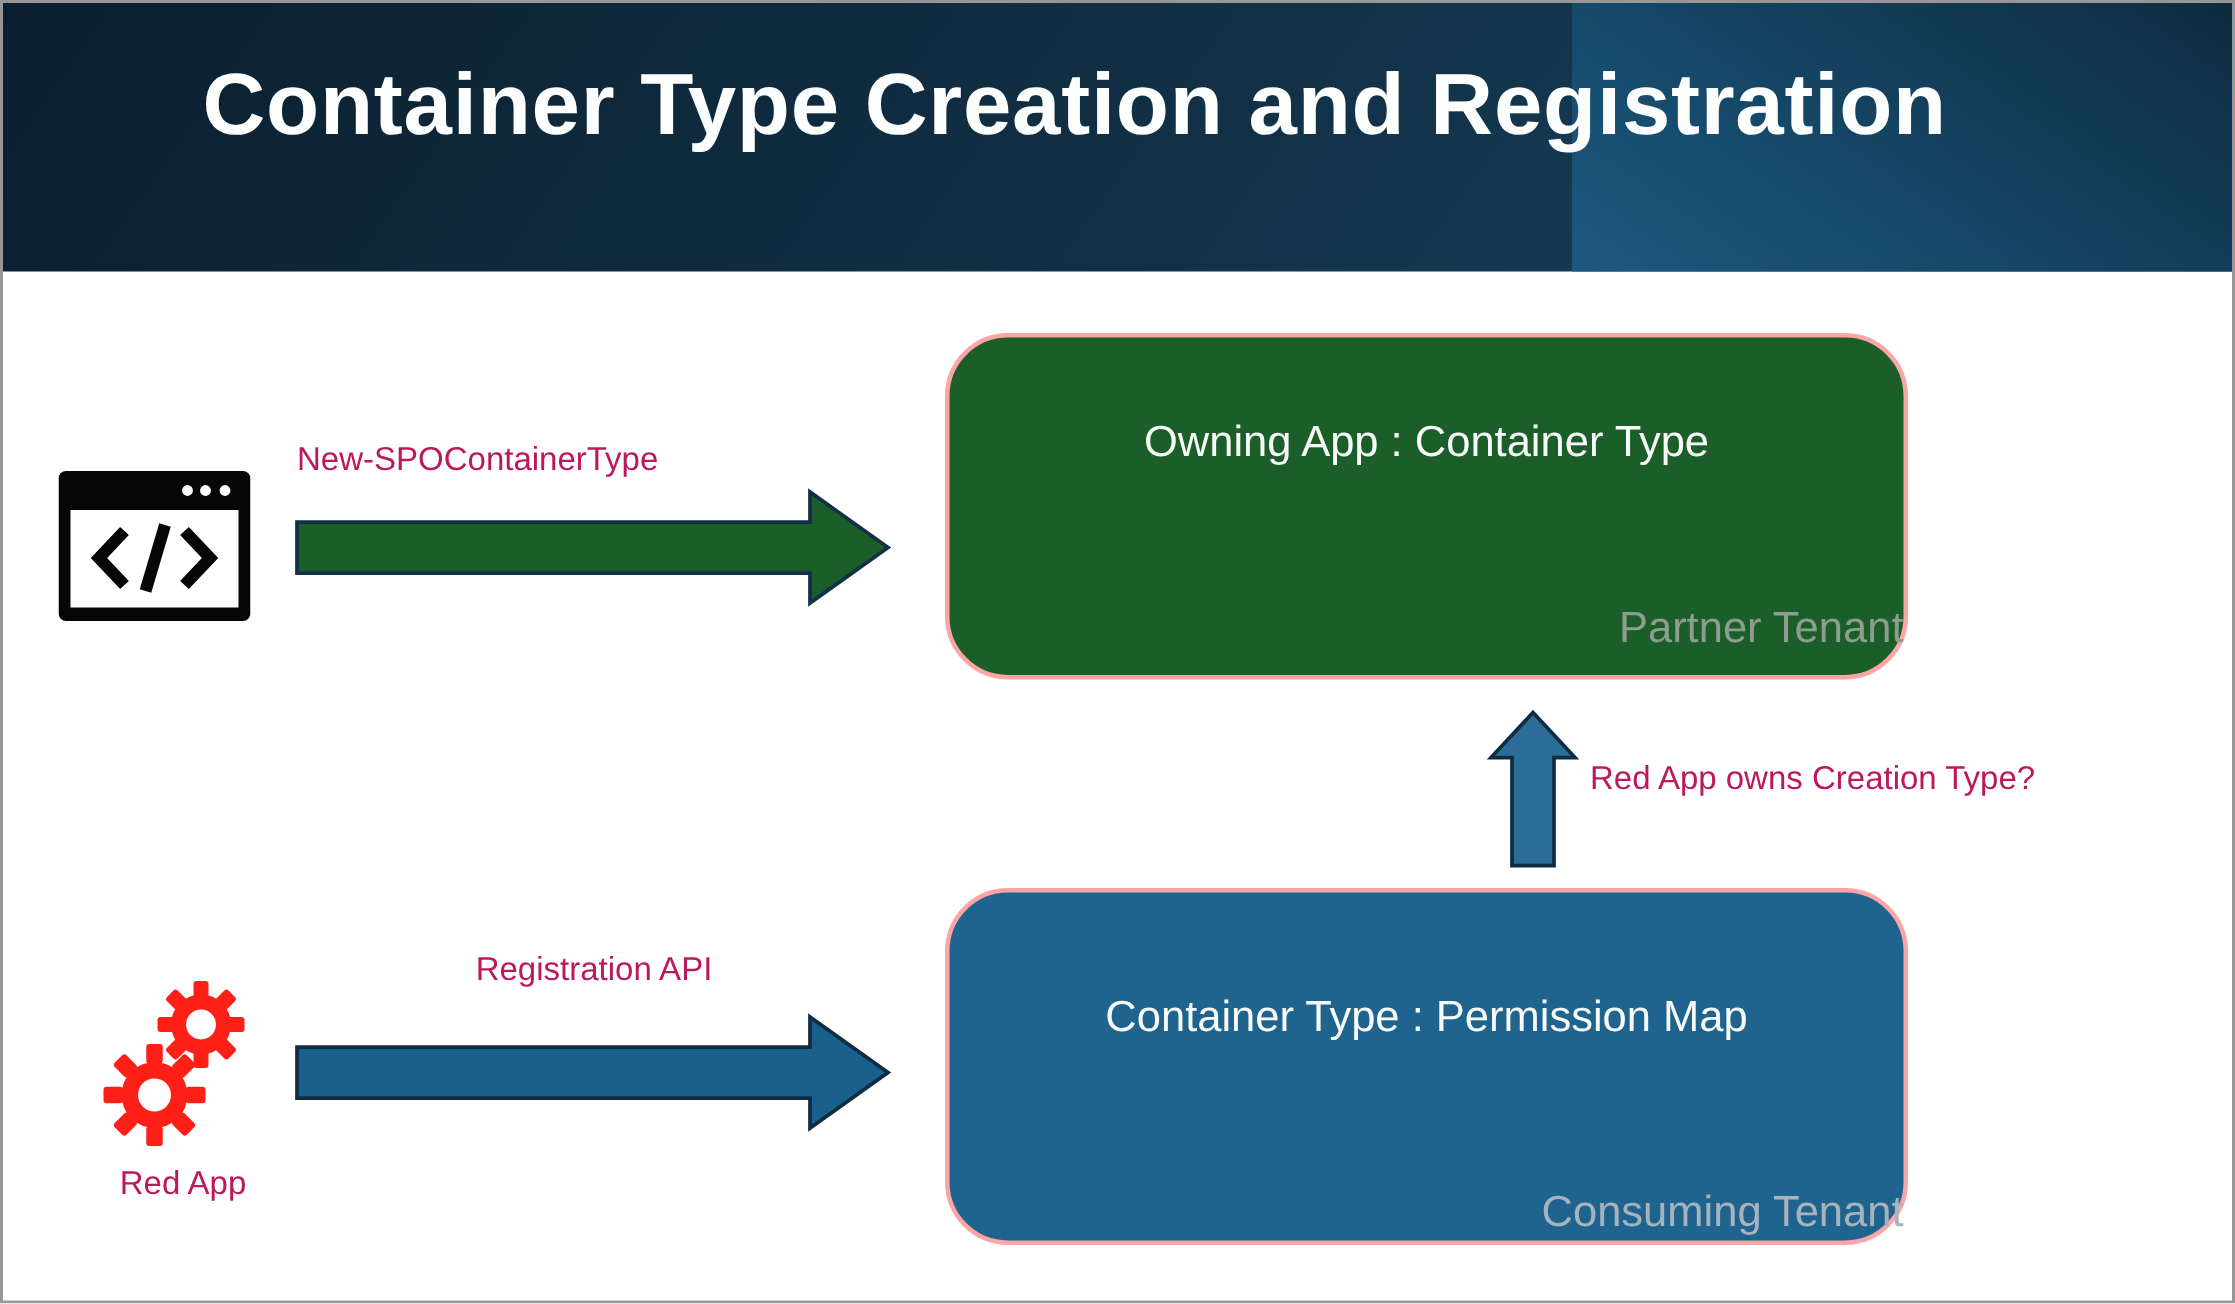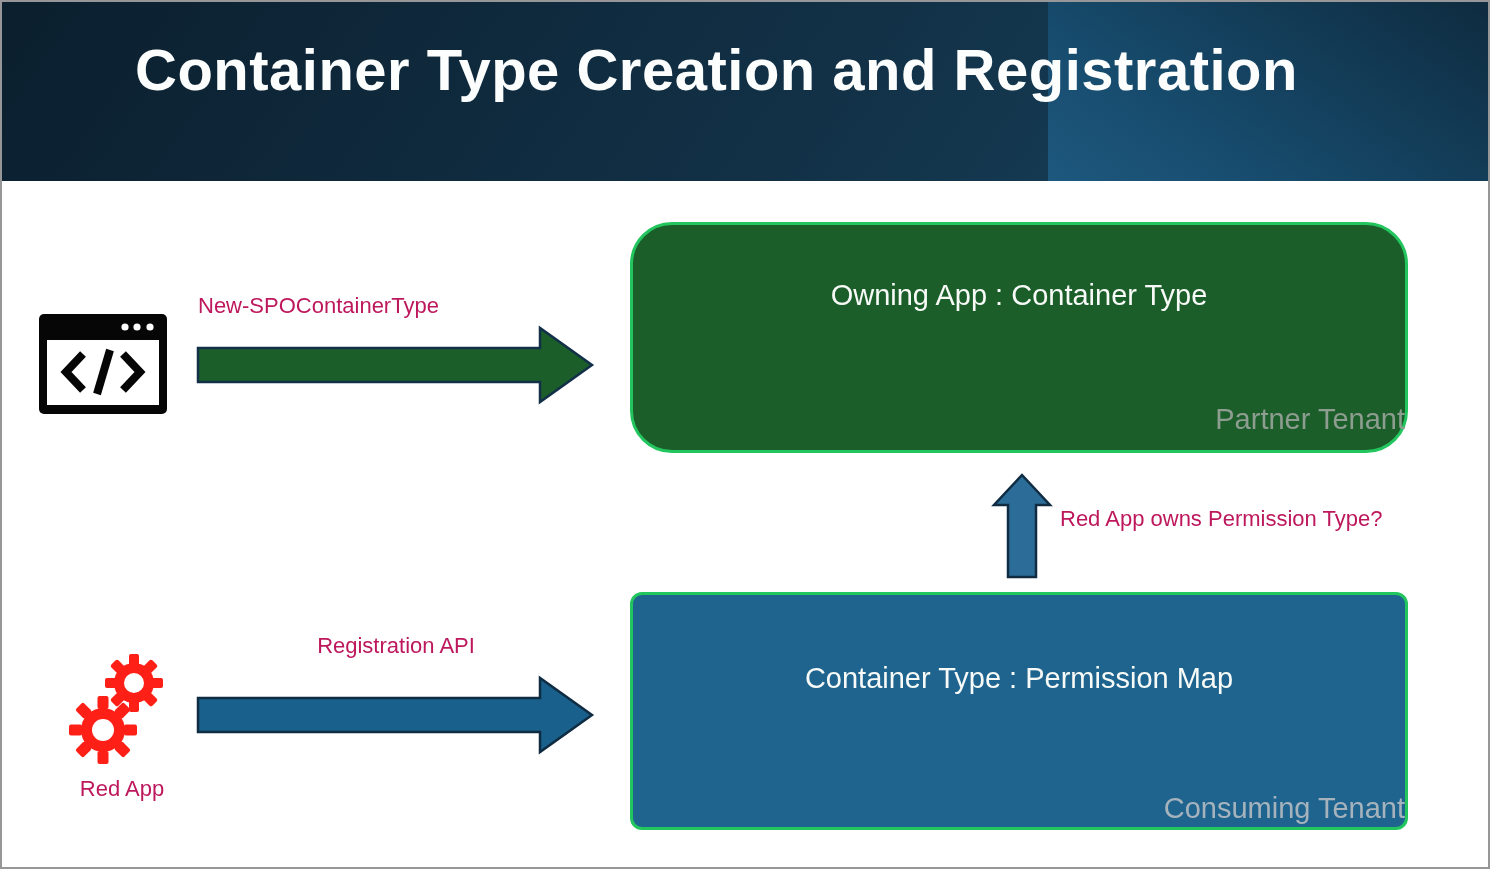--- a/index.html
+++ b/index.html
@@ -23,25 +23,25 @@
     color:#fcfdfd; white-space:nowrap; letter-spacing:0.5px;
   }
   
   .lbl { position:absolute; font-size:22px; color:#be185d; white-space:nowrap; }
   .lbl-new-spo      { left:196px; top:291px; }
   .lbl-registration { left:193px; top:631px; width:402px; text-align:center; }
   .lbl-ownership    { left:1058px; top:504px; }
   .lbl-red-app      { left:40px;  top:774px; width:160px; text-align:center; }
   
   .node-box {
-    position:absolute; left:628px; width:778px; box-sizing:border-box;
-    border-radius:42px; border:3px solid #22c55e;
+    position:absolute; left:628px; width:642px; box-sizing:border-box;
+    border-radius:42px; border:3px solid #fca5a5;
   }
   .box-green { top:220px; height:231px; background:#1b5e2a; }
-  .box-blue  { top:590px; height:238px; background:#1e648f;border-radius:12px; }
+  .box-blue  { top:590px; height:238px; background:#1e648f; }
   .box-title {
     position:absolute; left:0; width:100%; text-align:center;
     font-size:29px; color:#f7faf7; white-space:nowrap;
   }
   .box-green .box-title { top:54px; }
   .box-blue  .box-title { top:67px; }
   .tenant-label {
     position:absolute; left:0; width:100%; text-align:right;
     font-size:29px; white-space:nowrap;
   }
@@ -79,21 +79,21 @@
 
   <div class="node-box box-green">
     <div class="box-title">Owning App : Container Type</div>
     <div class="tenant-label">Partner Tenant</div>
   </div>
 
   <svg class="abs" style="left:985px; top:470px;" width="70" height="108" viewBox="0 0 70 108">
     <polygon points="21,105 21,33 7,33 35,3 63,33 49,33 49,105" fill="#2b6d98" stroke="#102c42" stroke-width="2.5"></polygon>
   </svg>
 
-  <div class="lbl lbl-ownership">Red App owns Permission Type?</div>
+  <div class="lbl lbl-ownership">Red App owns Creation Type?</div>
 
   <svg class="abs" style="left:66px; top:648px;" width="100" height="118" viewBox="0 0 100 118">
     <g fill="#fe2016">
 
       <g>
         <rect x="61" y="4" width="10" height="12" rx="2" transform="rotate(0 66 33)"></rect>
         <rect x="61" y="4" width="10" height="12" rx="2" transform="rotate(45 66 33)"></rect>
         <rect x="61" y="4" width="10" height="12" rx="2" transform="rotate(90 66 33)"></rect>
         <rect x="61" y="4" width="10" height="12" rx="2" transform="rotate(135 66 33)"></rect>
         <rect x="61" y="4" width="10" height="12" rx="2" transform="rotate(180 66 33)"></rect>

